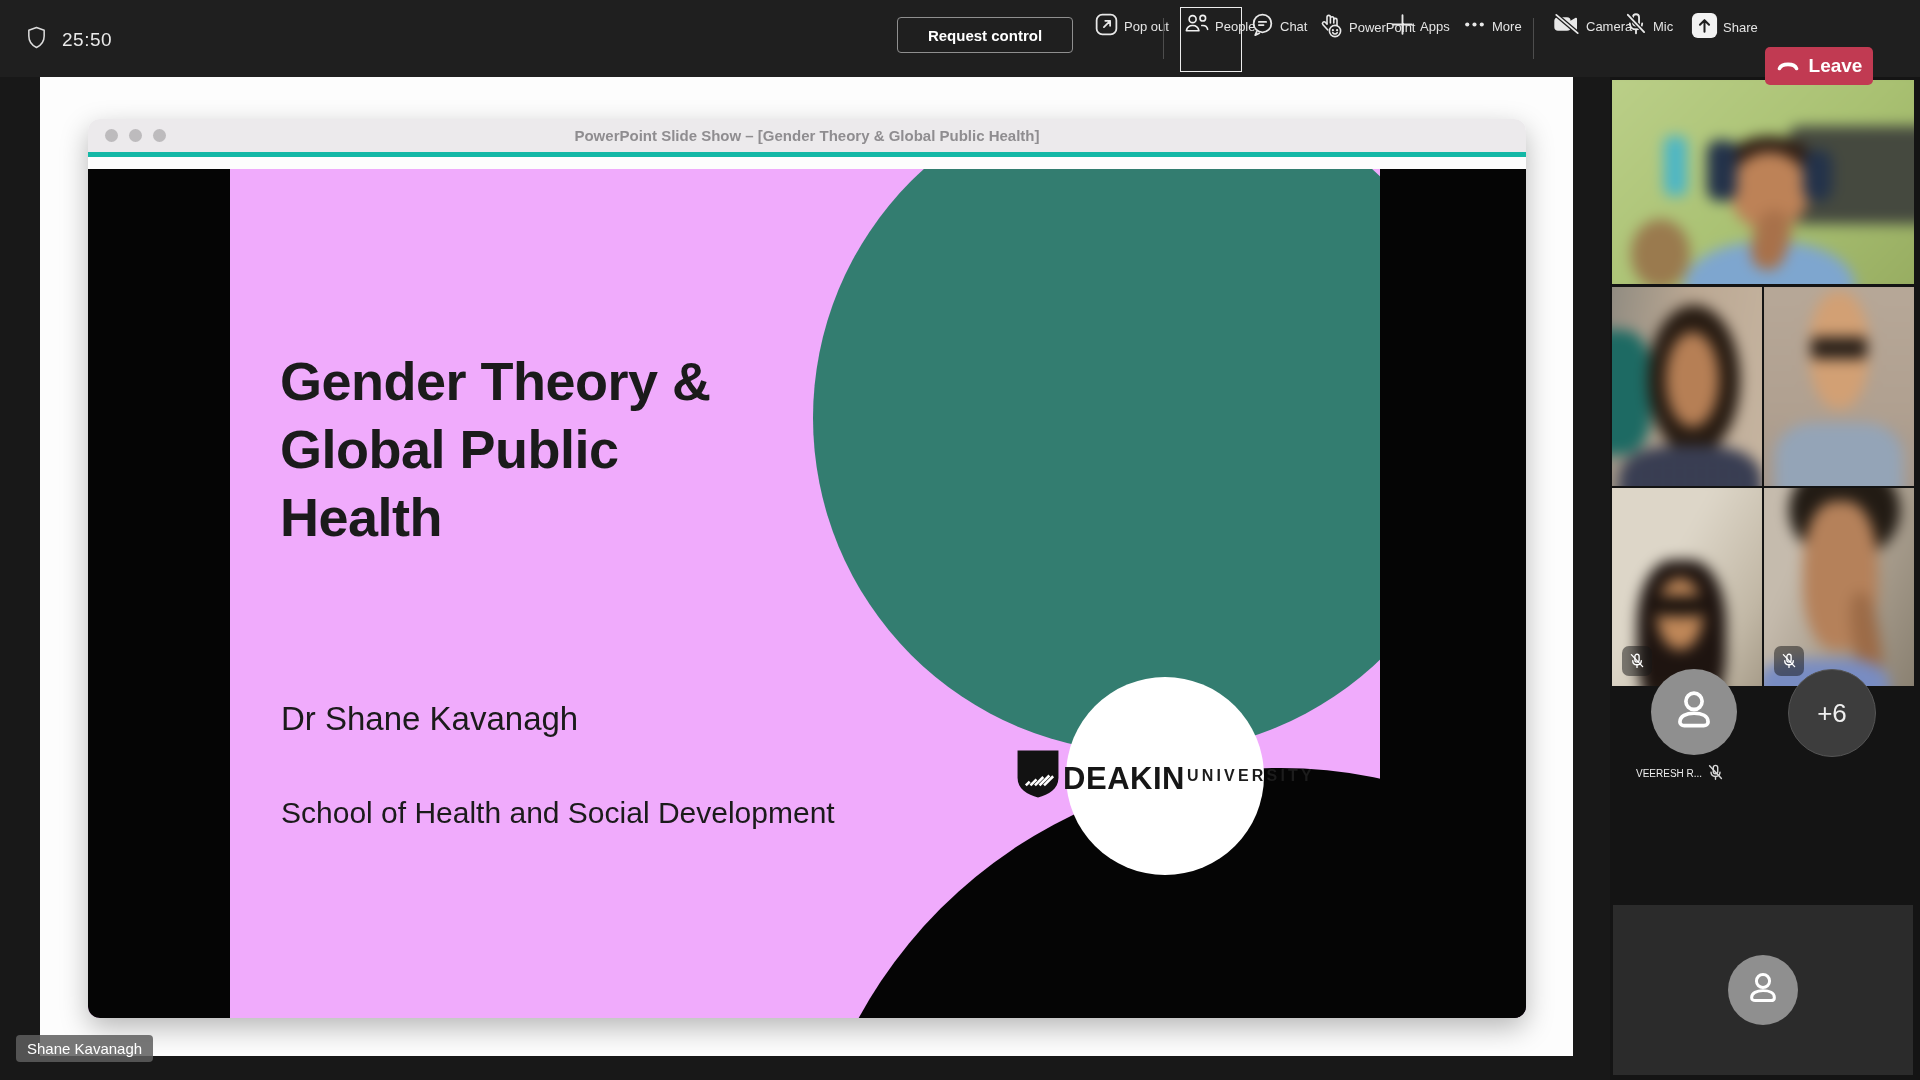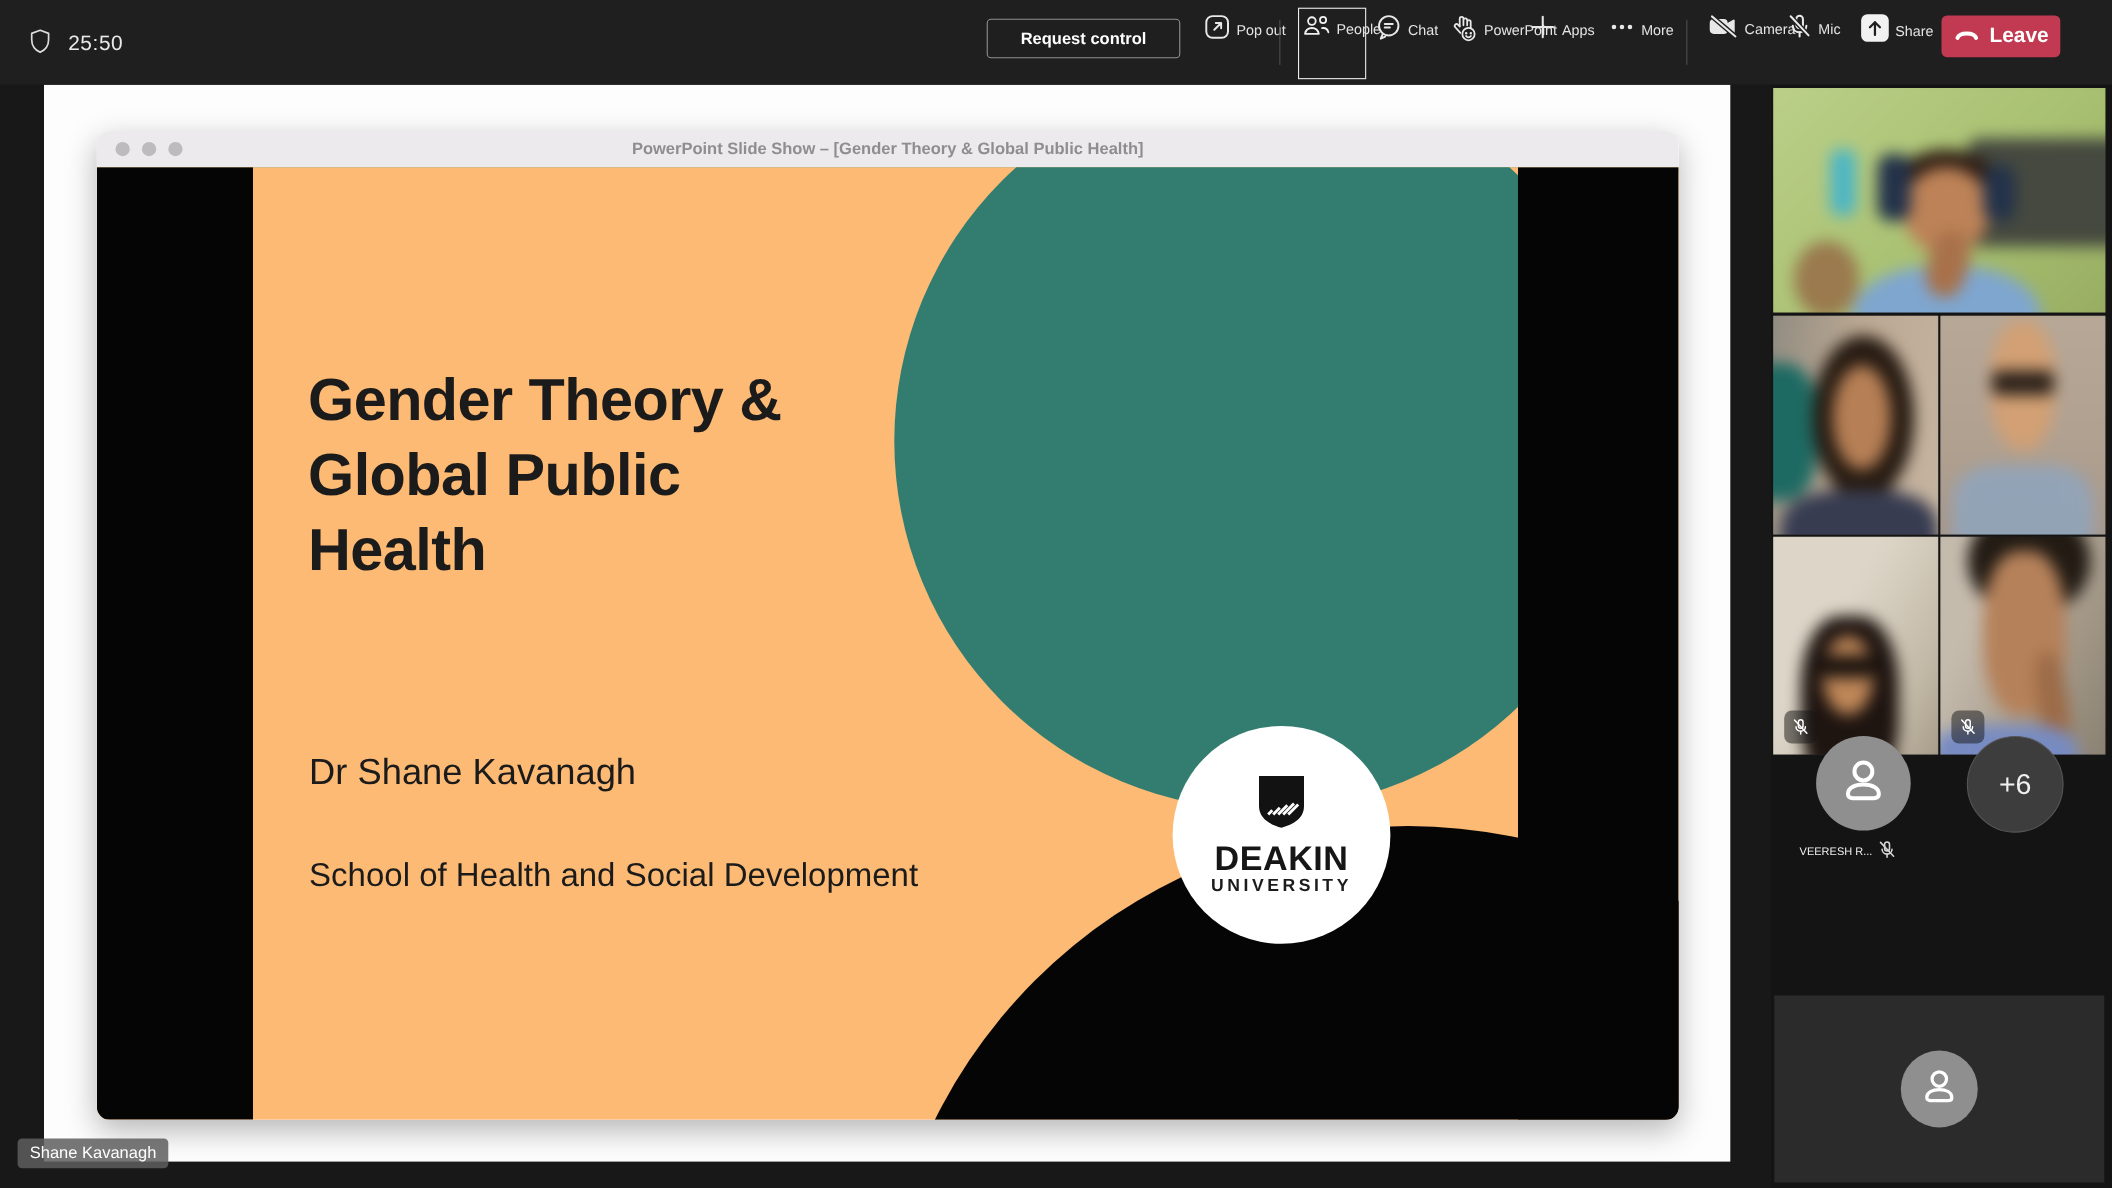--- a/index.html
+++ b/index.html
@@ -26,31 +26,31 @@
   .stage{position:absolute;left:0;top:77px;width:1610px;height:1003px;background:#181818;}
   .share-surface{position:absolute;left:40px;top:0;width:1533px;height:979px;background:#fdfdfd;}
   .ppt-window{position:absolute;left:48px;top:42px;width:1438px;height:899px;border-radius:12px;
               overflow:hidden;box-shadow:0 10px 28px rgba(0,0,0,.28);}
   .ppt-titlebar{position:absolute;left:0;top:0;width:100%;height:33px;background:#eceaec;
                 border-bottom:5px solid #14b8a6;display:flex;align-items:center;justify-content:center;}
   .mac-dots{position:absolute;left:17px;top:10px;display:flex;gap:11px;}
   .mac-dots span{width:13px;height:13px;border-radius:50%;background:#bdbbbd;display:block;}
   .ppt-title{font-size:15px;color:#8f8d90;font-weight:600;}
 
-  .slide{position:absolute;left:0;top:33px;width:1702px;height:866px;background:#fdba74;overflow:hidden;}
+  .slide{position:absolute;left:0;top:50px;width:1702px;height:866px;background:#f0abfc;overflow:hidden;}
   .teal-circle{position:absolute;left:725px;top:-86px;width:670px;height:670px;border-radius:50%;background:#337d70;}
   .black-bottom-circle{position:absolute;left:712px;top:599px;width:960px;height:960px;border-radius:50%;background:#050505;}
   .right-black-panel{position:absolute;left:1292px;top:0;width:146px;height:100%;background:#050505;}
   .left-black-bar{position:absolute;left:0;top:0;width:142px;height:100%;background:#050505;}
   .slide-title{position:absolute;left:192px;top:178px;font-size:54px;line-height:1.26;font-weight:700;
                color:#1b1b1b;letter-spacing:-.5px;}
   .slide-presenter{position:absolute;left:193px;top:531px;font-size:33px;color:#1b1b1b;}
   .slide-dept{position:absolute;left:193px;top:627px;font-size:30px;color:#1b1b1b;}
   .logo-circle{position:absolute;left:978px;top:508px;width:198px;height:198px;border-radius:50%;background:#fff;
-               display:flex;flex-direction:column;align-items:center;justify-content:center;gap:2px;}
+               display:flex;flex-direction:row;align-items:center;justify-content:center;gap:2px;}
   .logo-primary{font-size:31px;font-weight:800;color:#161616;letter-spacing:.5px;line-height:1;margin-top:4px;}
   .logo-secondary{font-size:16px;font-weight:600;color:#1c1c1c;letter-spacing:3.2px;line-height:1;}
 
   .presenter-tag{position:absolute;left:16px;top:958px;background:rgba(94,94,94,.85);color:#fff;
                  font-size:15px;padding:5px 11px;border-radius:4px;z-index:5;}
 
   
   .sidebar{position:absolute;left:1610px;top:77px;width:310px;height:1003px;background:#141414;}
   .tile{position:absolute;overflow:hidden;background:#333;cursor:pointer;}
   .art{position:absolute;inset:-14px;filter:blur(7px);}
@@ -166,21 +166,21 @@
     </div>
 
     <div class="tb-item" style="left:1690px;">
       <span><svg width="29" height="29" viewBox="0 0 30 30">
             <rect x="2" y="2" width="26" height="26" rx="6" fill="#f2f2f2"></rect>
             <path d="M15 21.5V9.5M15 9.5l-4.7 4.7M15 9.5l4.7 4.7" stroke="#1f1f1f" stroke-width="2.1" fill="none" stroke-linecap="round" stroke-linejoin="round"></path>
           </svg></span>
       <span class="lbl">Share</span>
     </div>
 
-    <button class="leave-btn" style="border:none;">
+    <button class="leave-btn" style="border:none;margin-top:33px;">
       <span><svg width="24" height="14" viewBox="0 0 24 14" fill="none" stroke="#fff" stroke-width="3.6" stroke-linecap="round">
             <path d="M3.5 10.5C5.5 5 18.5 5 20.5 10.5"></path>
           </svg></span>
       <span>Leave</span>
     </button>
   </div>
 
   <div class="stage">
     <div class="share-surface">
 

